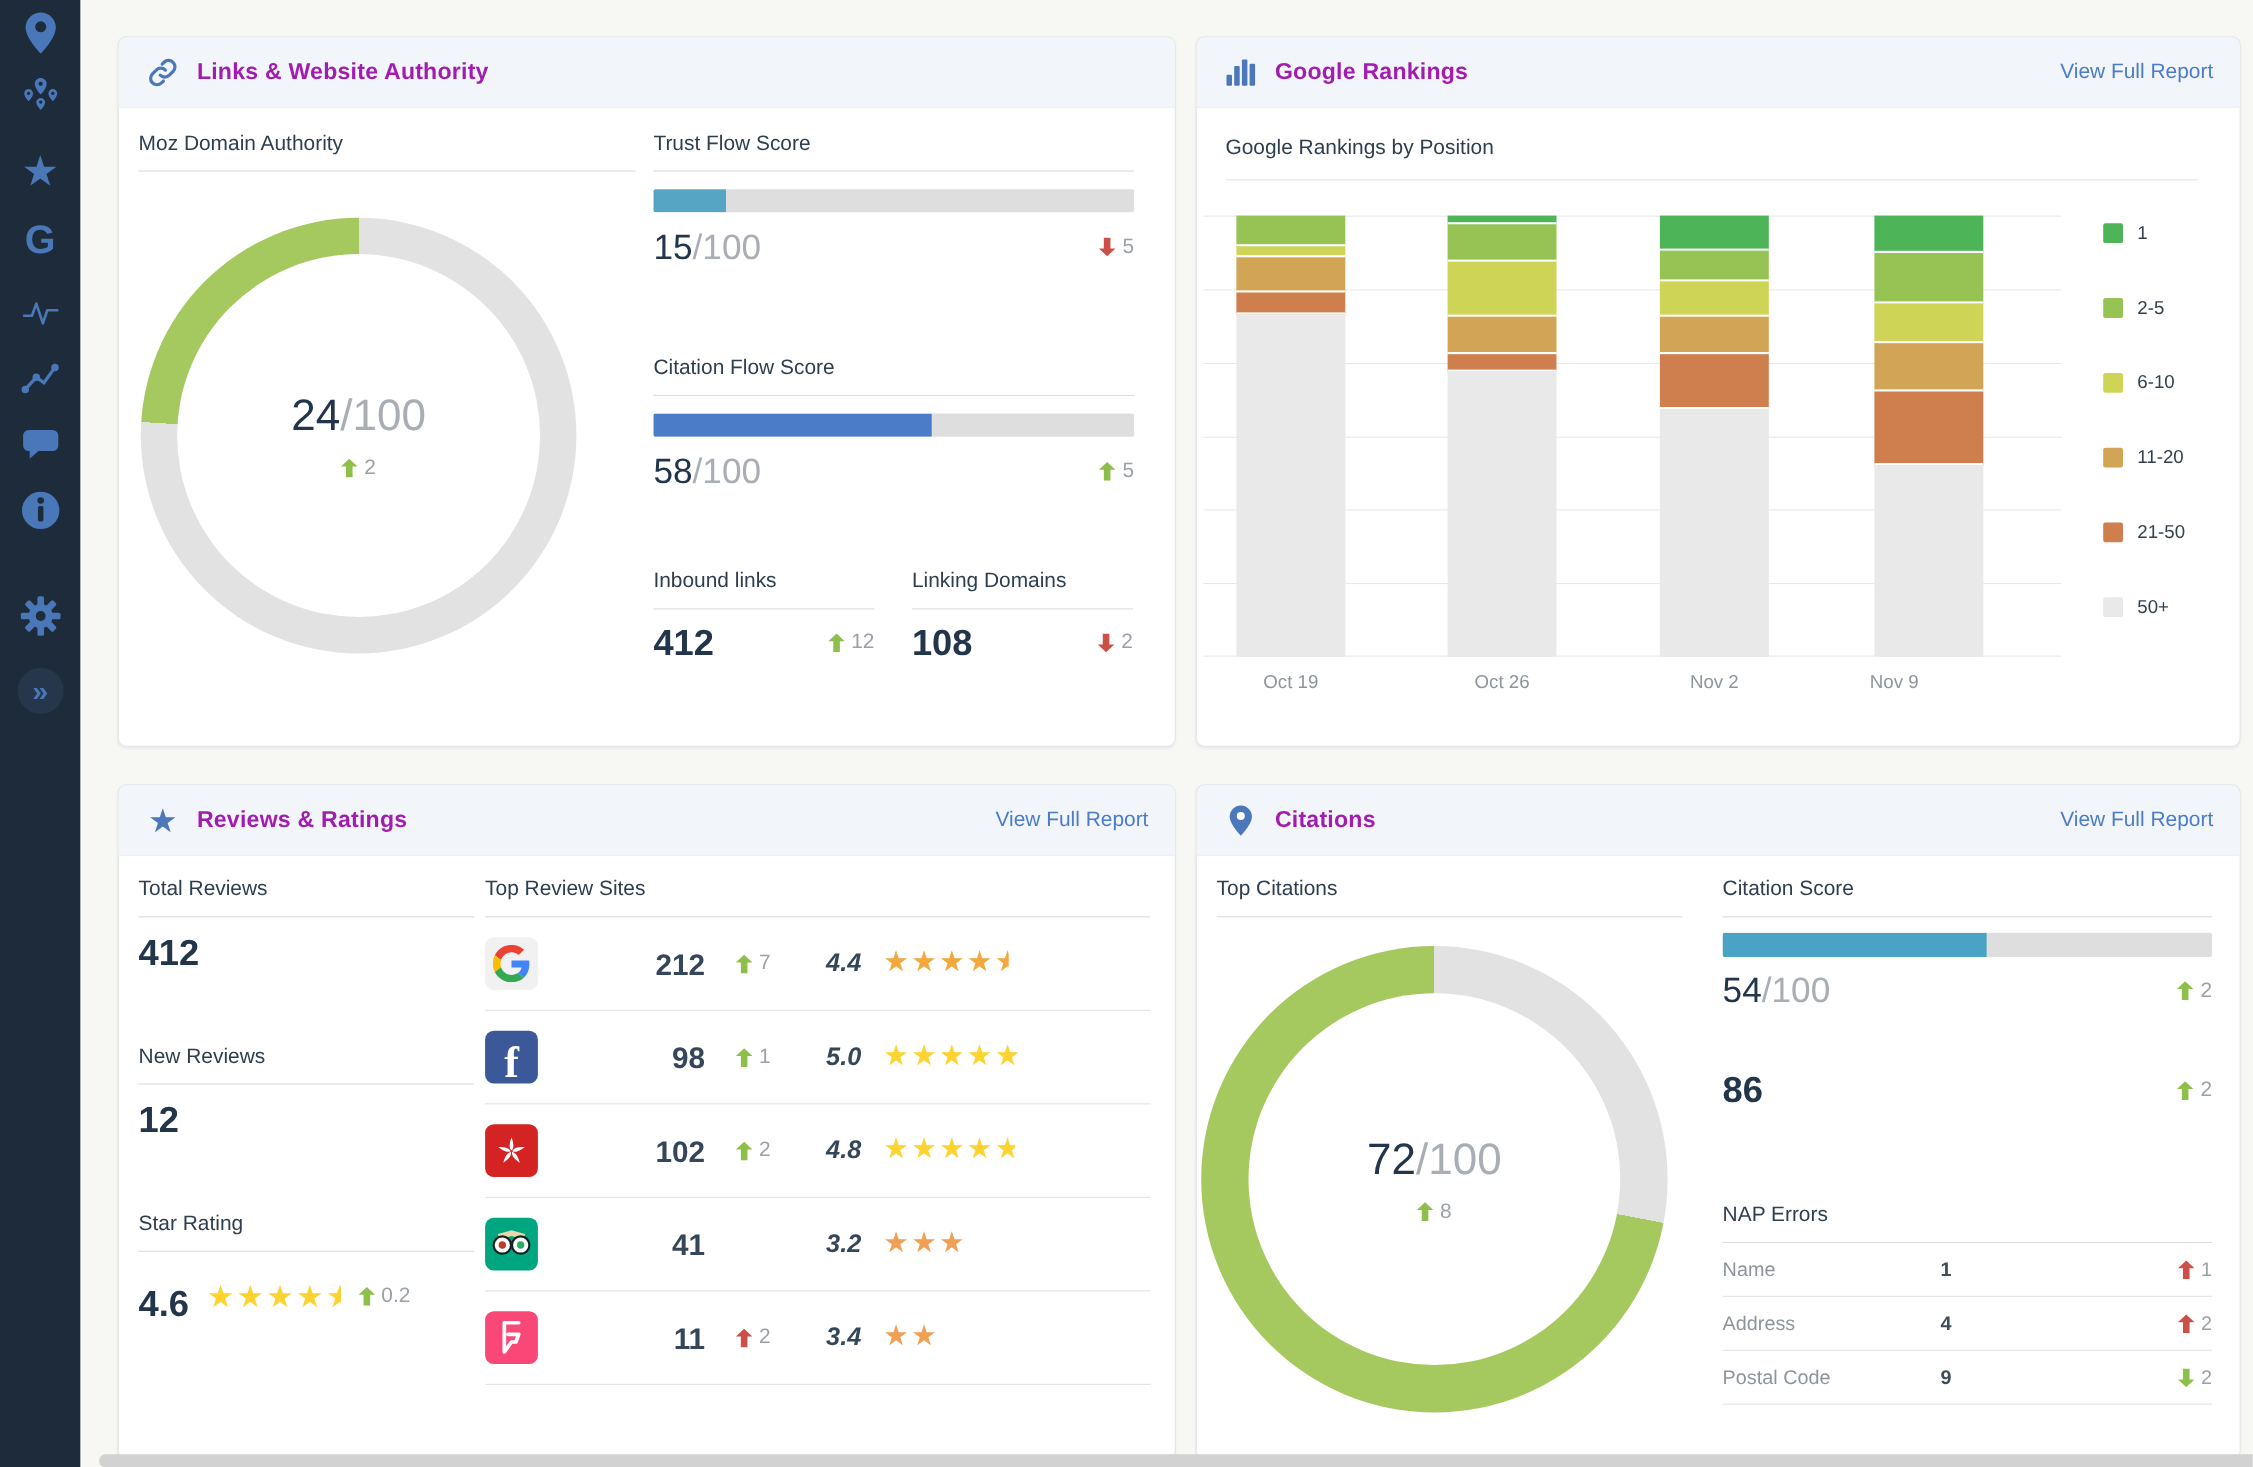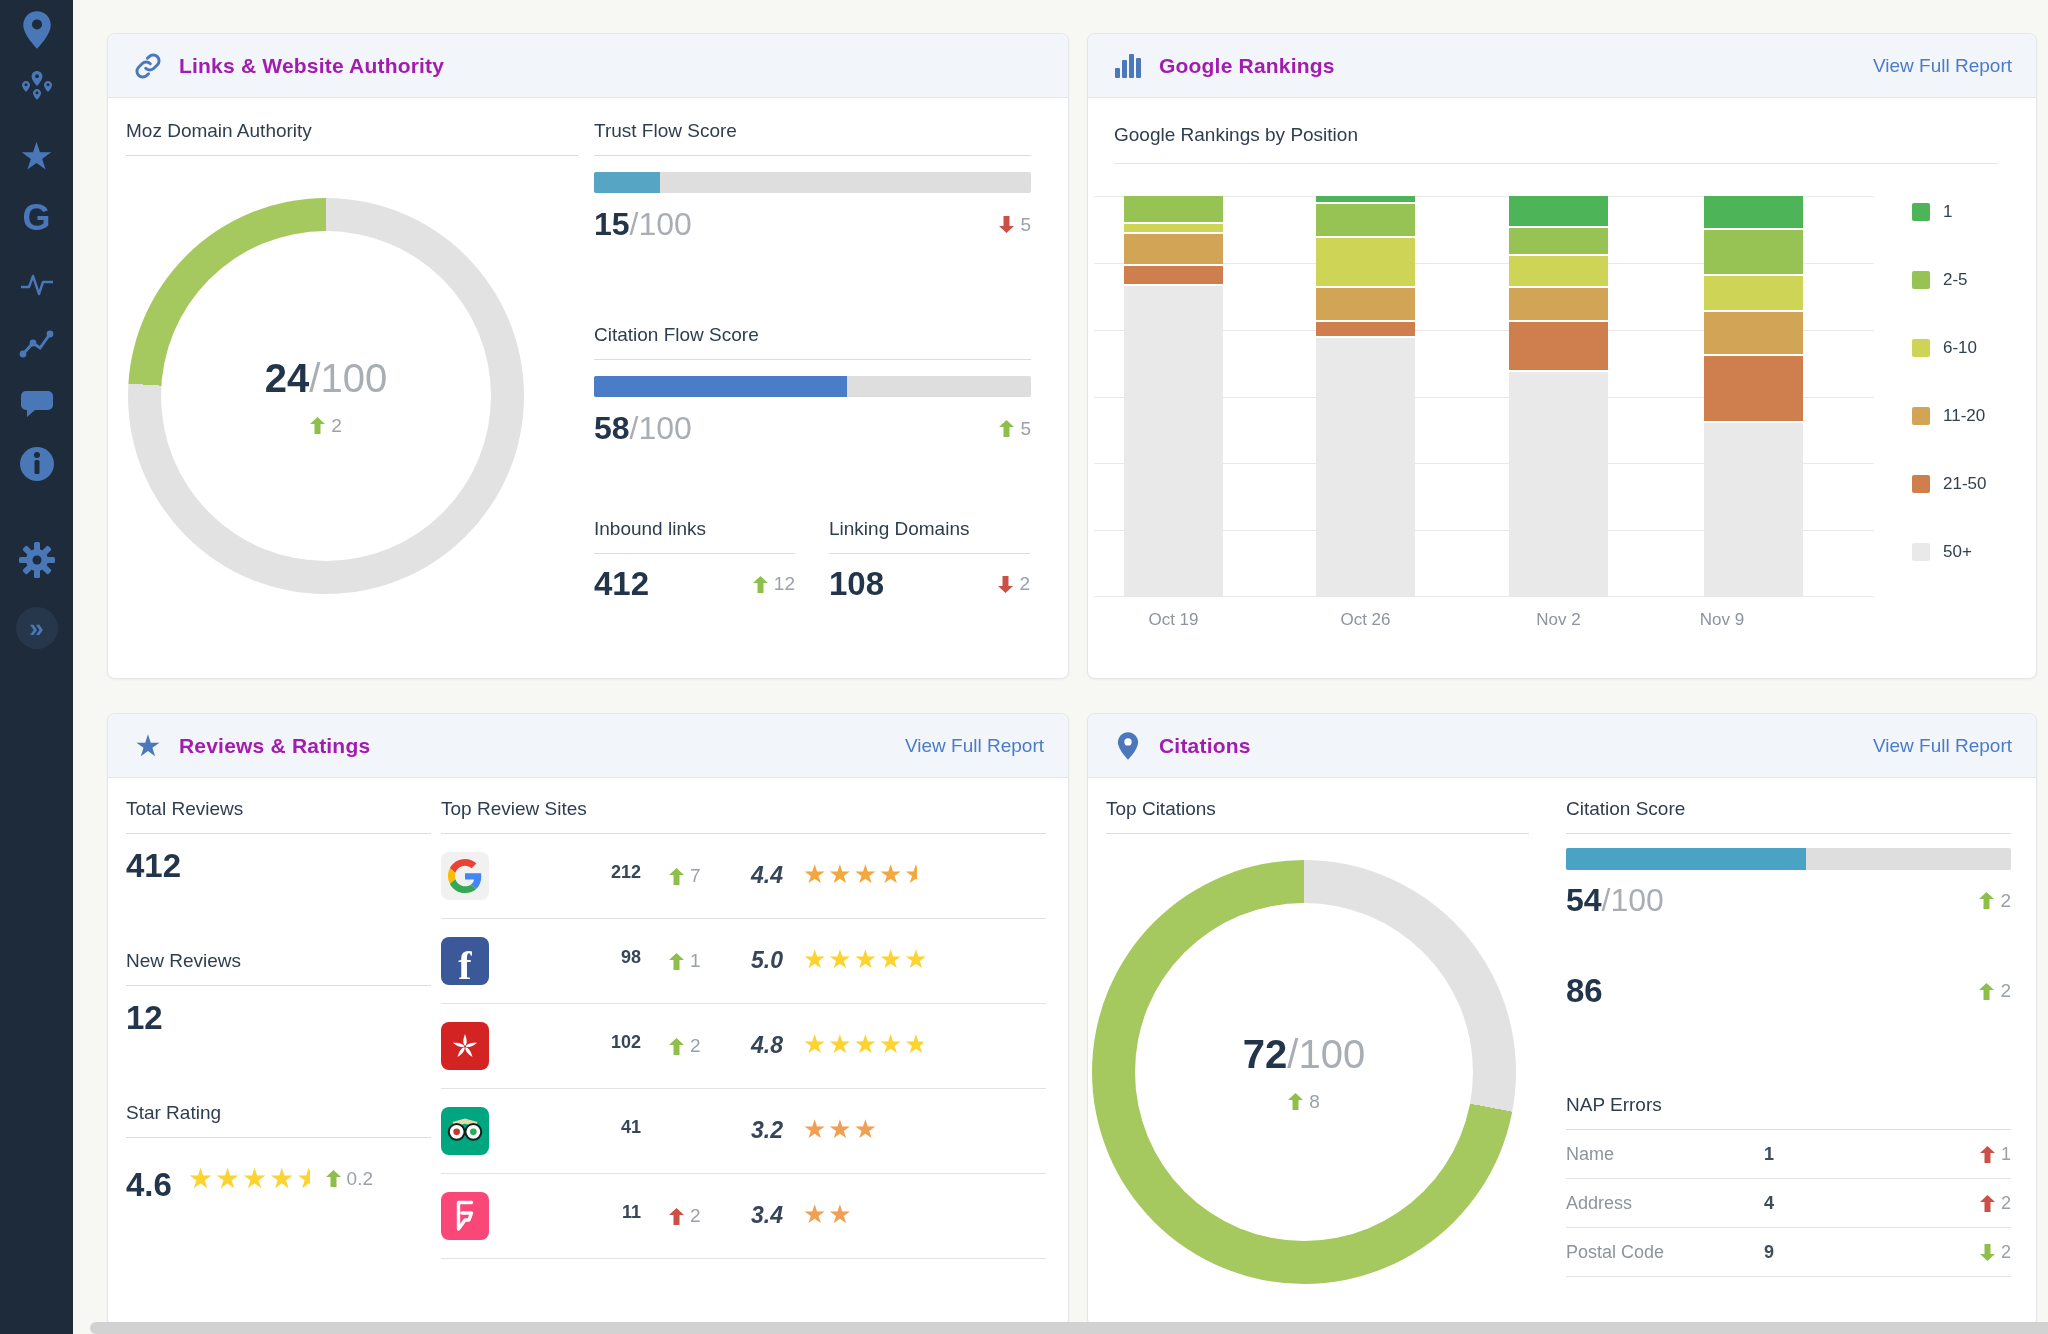--- a/index.html
+++ b/index.html
@@ -24,21 +24,21 @@
   .p-head{height:63px;background:#f2f5f9;border-bottom:1px solid #e3e6ea;border-radius:8px 8px 0 0;
     display:flex;align-items:center;gap:15px;padding:0 24px;}
   .p-head h2{margin:0;font-size:21px;font-weight:600;color:#a21caf;letter-spacing:.2px;}
   .p-ico{display:flex;align-items:center;justify-content:center;width:32px;height:32px;color:#4a78bb;}
   .report-link{margin-left:auto;font-size:19px;color:#4b7cc9;text-decoration:none;cursor:pointer;}
   .p-body{position:relative;height:calc(100% - 64px);}
 
   .lbl{font-size:19px;color:#2e3e4f;padding-bottom:13px;border-bottom:1px solid #d9dce0;}
   .big{font-size:33px;font-weight:700;color:#22354a;}
   .score{white-space:nowrap;}
-  .score b{font-weight:700;color:#22354a;}
+  .score b{font-weight:400;color:#22354a;}
   .score span{color:#a9aeb5;}
 
   
   .delta{display:inline-flex;align-items:center;gap:6px;font-size:19px;color:#9aa1a8;}
   .delta svg{width:15px;height:17px;flex:none;}
   .delta.good svg path{fill:#8fbf4b;}
   .delta.bad  svg path{fill:#cb5148;}
   .delta.down svg{transform:rotate(180deg);}
 
   
@@ -90,21 +90,21 @@
   #rv-total{top:20px;} #rv-new{top:172px;} #rv-star{top:324px;}
   .rv-block .big{display:block;margin-top:13px;}
   .rating-row{display:flex;align-items:center;gap:16px;margin-top:15px;}
   .stars{font-size:26px;letter-spacing:2px;line-height:1;white-space:nowrap;}
   .stars i{font-style:normal;}
   #rv-sites{position:absolute;left:333px;top:20px;width:605px;}
   .site-row{position:relative;height:84px;border-bottom:1px solid #e3e3e3;cursor:pointer;}
   .site-ico{position:absolute;left:0;top:18px;width:48px;height:48px;border-radius:8px;
     display:flex;align-items:center;justify-content:center;overflow:hidden;}
   .site-count{position:absolute;left:110px;top:28px;width:90px;text-align:right;
-    font-size:18px;font-weight:600;color:#36465a;}
+    font-size:27px;font-weight:600;color:#36465a;}
   .site-delta{position:absolute;left:228px;top:31px;}
   .site-rating{position:absolute;left:310px;top:28px;font-size:23px;font-weight:600;color:#36465a;font-style:italic;}
   .site-stars{position:absolute;left:362px;top:27px;}
 
   
   #tc-lbl{position:absolute;left:18px;top:20px;width:423px;}
   #tc-donut{left:4px;top:82px;width:424px;height:424px;--ring:43px;}
   #cit-col{position:absolute;left:478px;top:20px;width:445px;}
   .cit-block{position:absolute;left:0;width:445px;}
   #cit-score{top:0;} #cit-active{top:163px;} #cit-nap{top:296px;}

